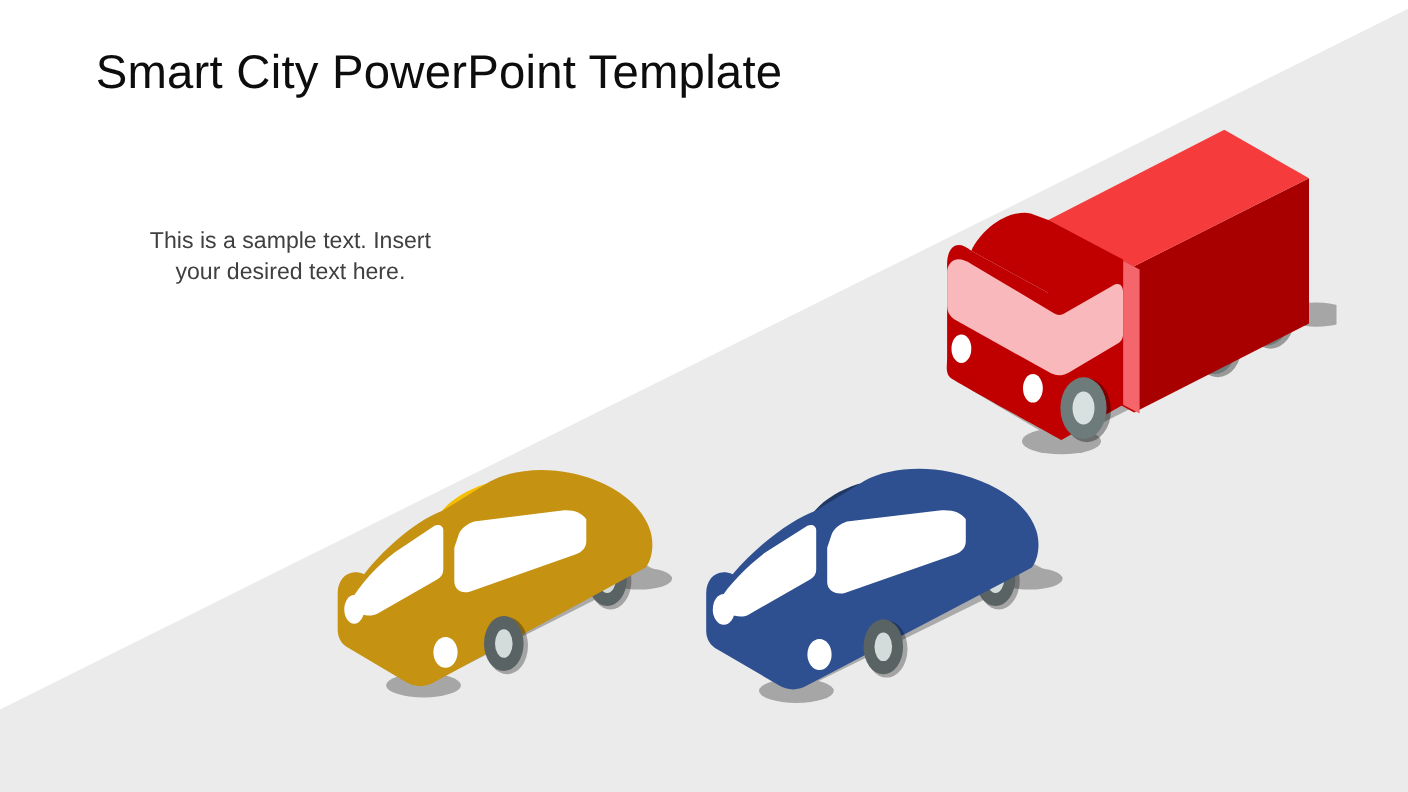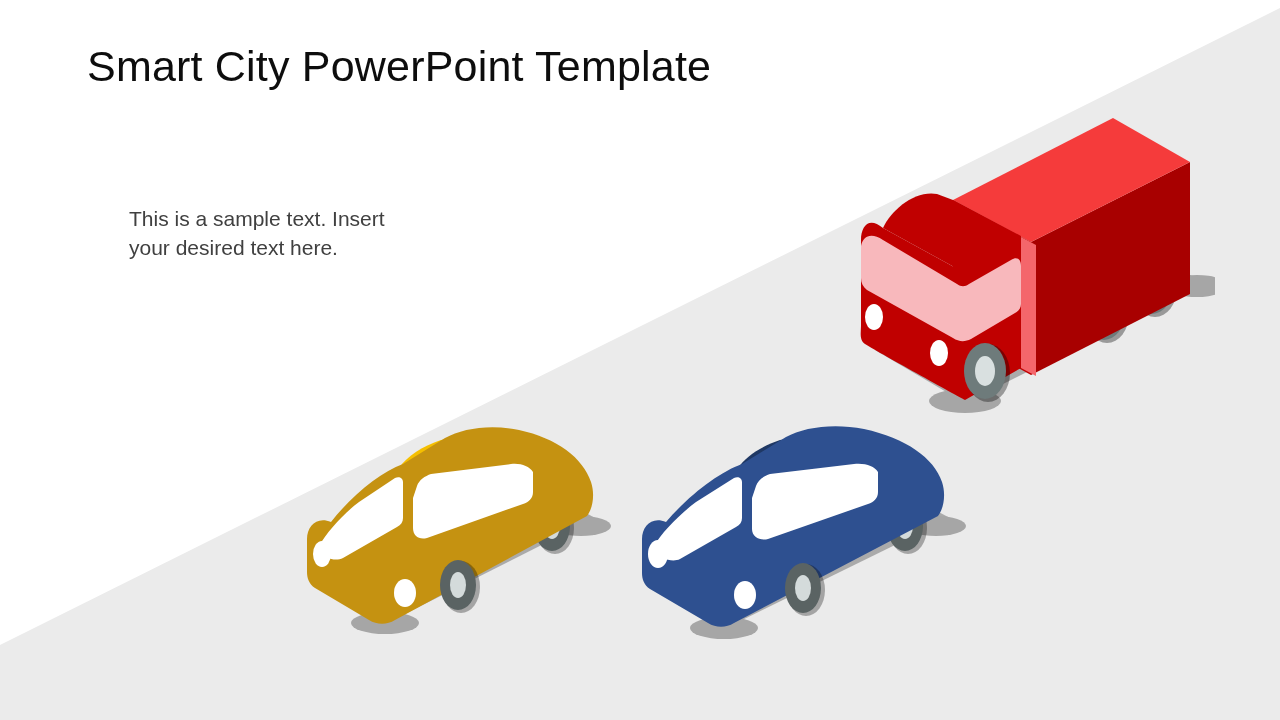--- a/index.html
+++ b/index.html
@@ -37,20 +37,21 @@
   }
   #body-text {
     position: absolute;
     left: 129px;
     top: 204px;
     width: 270px;
     font-family: "Liberation Sans", sans-serif;
     font-size: 21px;
     line-height: 29px;
     color: #404040;
+    text-align: center;
   }
   .vehicle {
     position: absolute;
   }
   #truck   { left: 845px; top: 118px; width: 370px; height: 300px; }
   #car-yellow { left: 295px; top: 420px; width: 320px; height: 230px; }
   #car-blue   { left: 630px; top: 418px; width: 345px; height: 235px; }
 </style>
 </head>
 <body>

